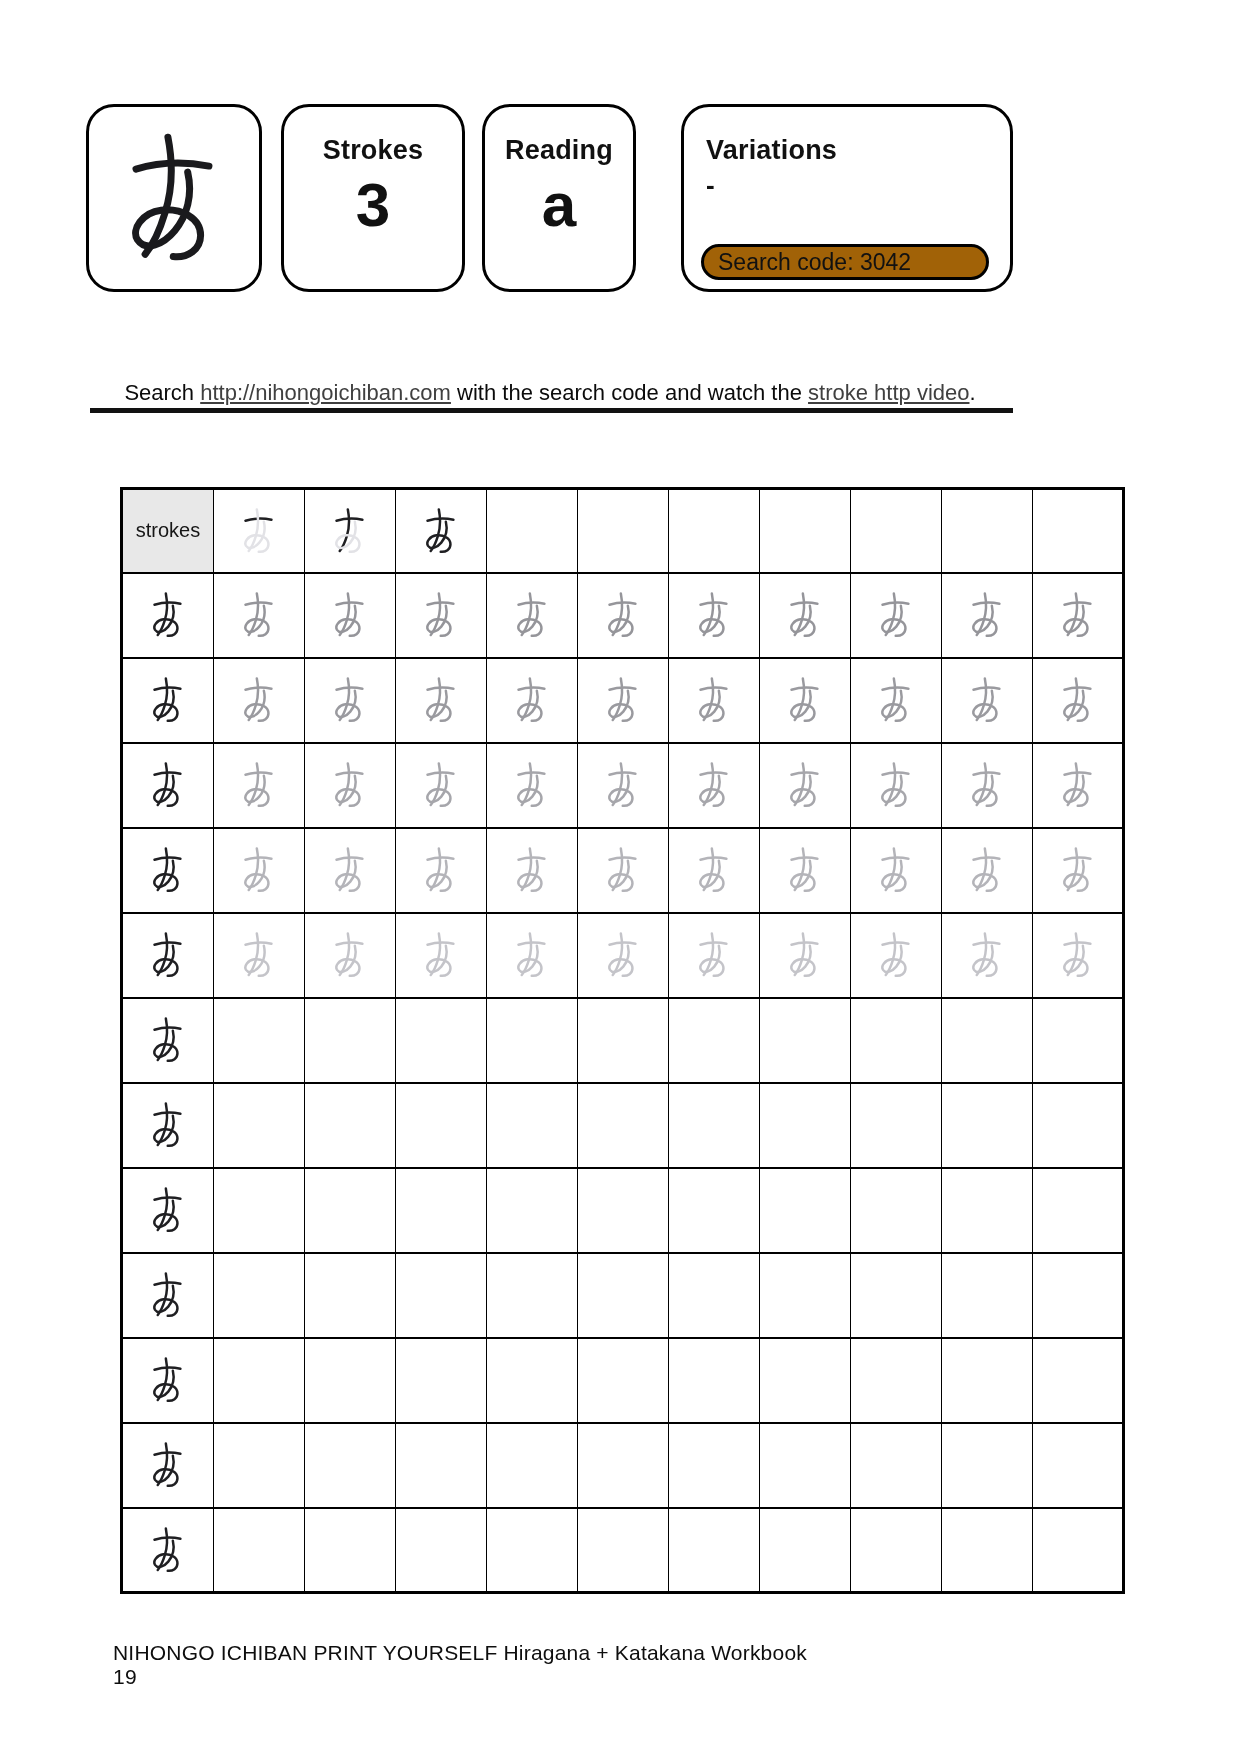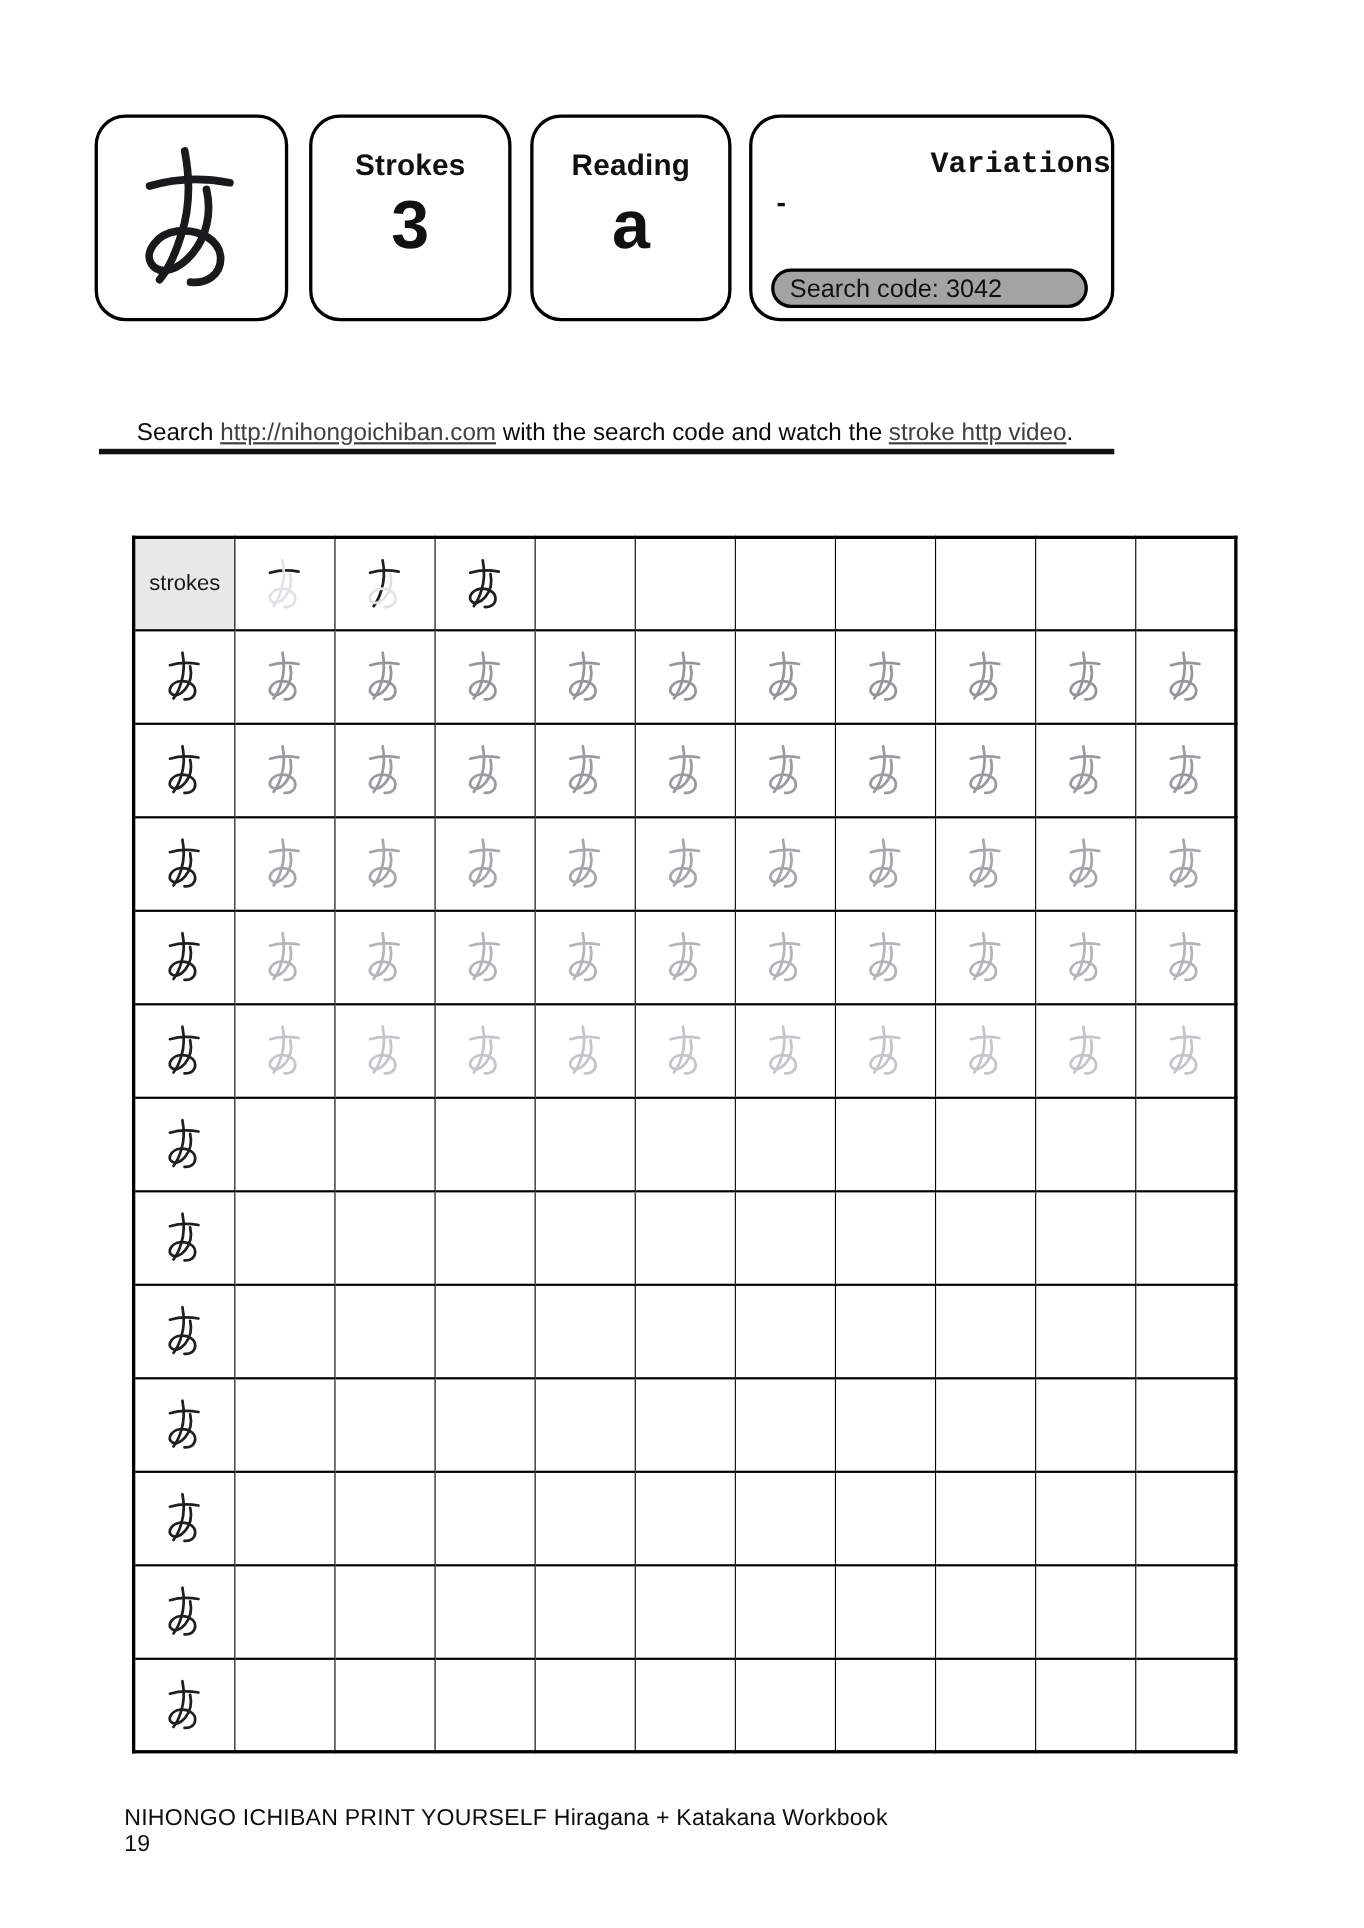--- a/index.html
+++ b/index.html
@@ -8,30 +8,30 @@
     font-family:"Liberation Sans", sans-serif; color:#111;
     overflow:hidden;
   }
   
   .card {
     position:absolute; top:104px; height:188px; box-sizing:border-box;
     border:3px solid #000; border-radius:28px; background:#fff;
   }
   .card-char  { left:86px;  width:176px; display:flex; align-items:center; justify-content:center; }
   .card-strokes { left:281px; width:184px; text-align:center; }
-  .card-reading { left:482px; width:183px; text-align:center; }
+  .card-reading { left:482px; width:154px; text-align:center; }
   .card-variations { left:681px; width:332px; }
   .card-label { font-weight:bold; font-size:27px; padding-top:28px; letter-spacing:0.2px; }
   .card-value { font-weight:bold; font-size:62px; margin-top:8px; line-height:1; }
-  .card-variations .card-label { text-align:right; padding-left:22px;font-family:Liberation Mono, monospace; }
+  .card-variations .card-label { text-align:left; padding-left:22px; }
   .variations-value { font-weight:bold; font-size:26px; padding:6px 0 0 22px; line-height:1; }
   .search-pill {
     position:absolute; left:17px; right:21px; bottom:9px; height:36px;
     border:3px solid #000; border-radius:19px; box-sizing:border-box;
-    font-size:23px; line-height:30px; padding-left:14px; background:#a3a3a3;
+    font-size:23px; line-height:30px; padding-left:14px; background:#a16207;
   }
   
   .instruction {
     position:absolute; top:358px; left:85px; width:930px;
     text-align:center; font-size:22px; color:#0b0b0b;
   }
   .instruction a { color:#404040; text-decoration:underline; cursor:pointer; }
   .rule { position:absolute; top:408px; left:90px; width:923px; height:5px; background:#121212; }
   
   table.grid {

